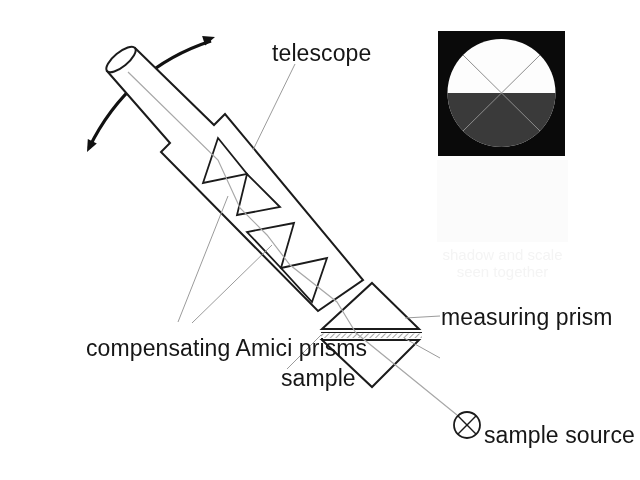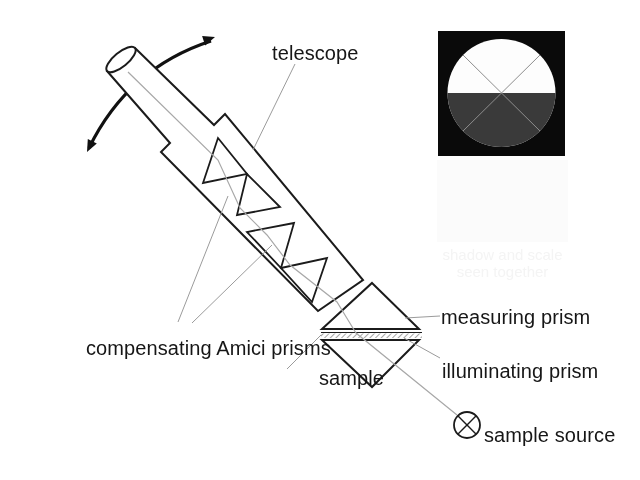--- a/index.html
+++ b/index.html
@@ -2,21 +2,21 @@
 <html><head>
 <meta charset="utf-8">
 <style>
   html,body{margin:0;padding:0;background:#ffffff;}
   .stage{
     position:relative;width:640px;height:480px;background:#ffffff;
     font-family:"Liberation Sans", sans-serif;overflow:hidden;
   }
   .stage svg{position:absolute;left:0;top:0;}
   .label{
-    position:absolute;color:#161616;font-size:20px;line-height:19px;
+    position:absolute;color:#161616;font-size:23px;line-height:19px;
     white-space:nowrap;letter-spacing:0.1px;text-align:center;
   }
   .ghost-block{
     position:absolute;left:437px;top:160px;width:131px;height:82px;
     background:#fbfbfb;
   }
   .ghost-caption{
     position:absolute;left:425px;top:246px;width:155px;
     text-align:center;color:#f4f4f4;font-size:15px;line-height:17px;
     white-space:nowrap;
@@ -86,25 +86,24 @@
         <line x1="463" y1="55" x2="540" y2="131"></line>
         <line x1="540" y1="55" x2="463" y2="131"></line>
       </g>
     </g>
   </svg>
 
   <div class="label" style="left:272px;top:44px;">telescope</div>
 
   <div class="label" style="left:86px;top:339px;">compensating Amici prisms</div>
 
-  <div class="label" style="left:281px;top:369px;margin-left:38px;">sample</div>
+  <div class="label" style="left:281px;top:369px;">sample</div>
 
   <div class="label" style="left:441px;top:308px;">measuring prism</div>
 
-  <div class="label" style="left:442px;top:362px;">illuminating prism</div>
 
   <div class="label" style="left:484px;top:426px;">sample source</div>
 
   <div class="ghost-block"></div>
   <div class="ghost-caption">
     <div>shadow and scale</div>
     <div>seen together</div>
   </div>
 
 </div>

